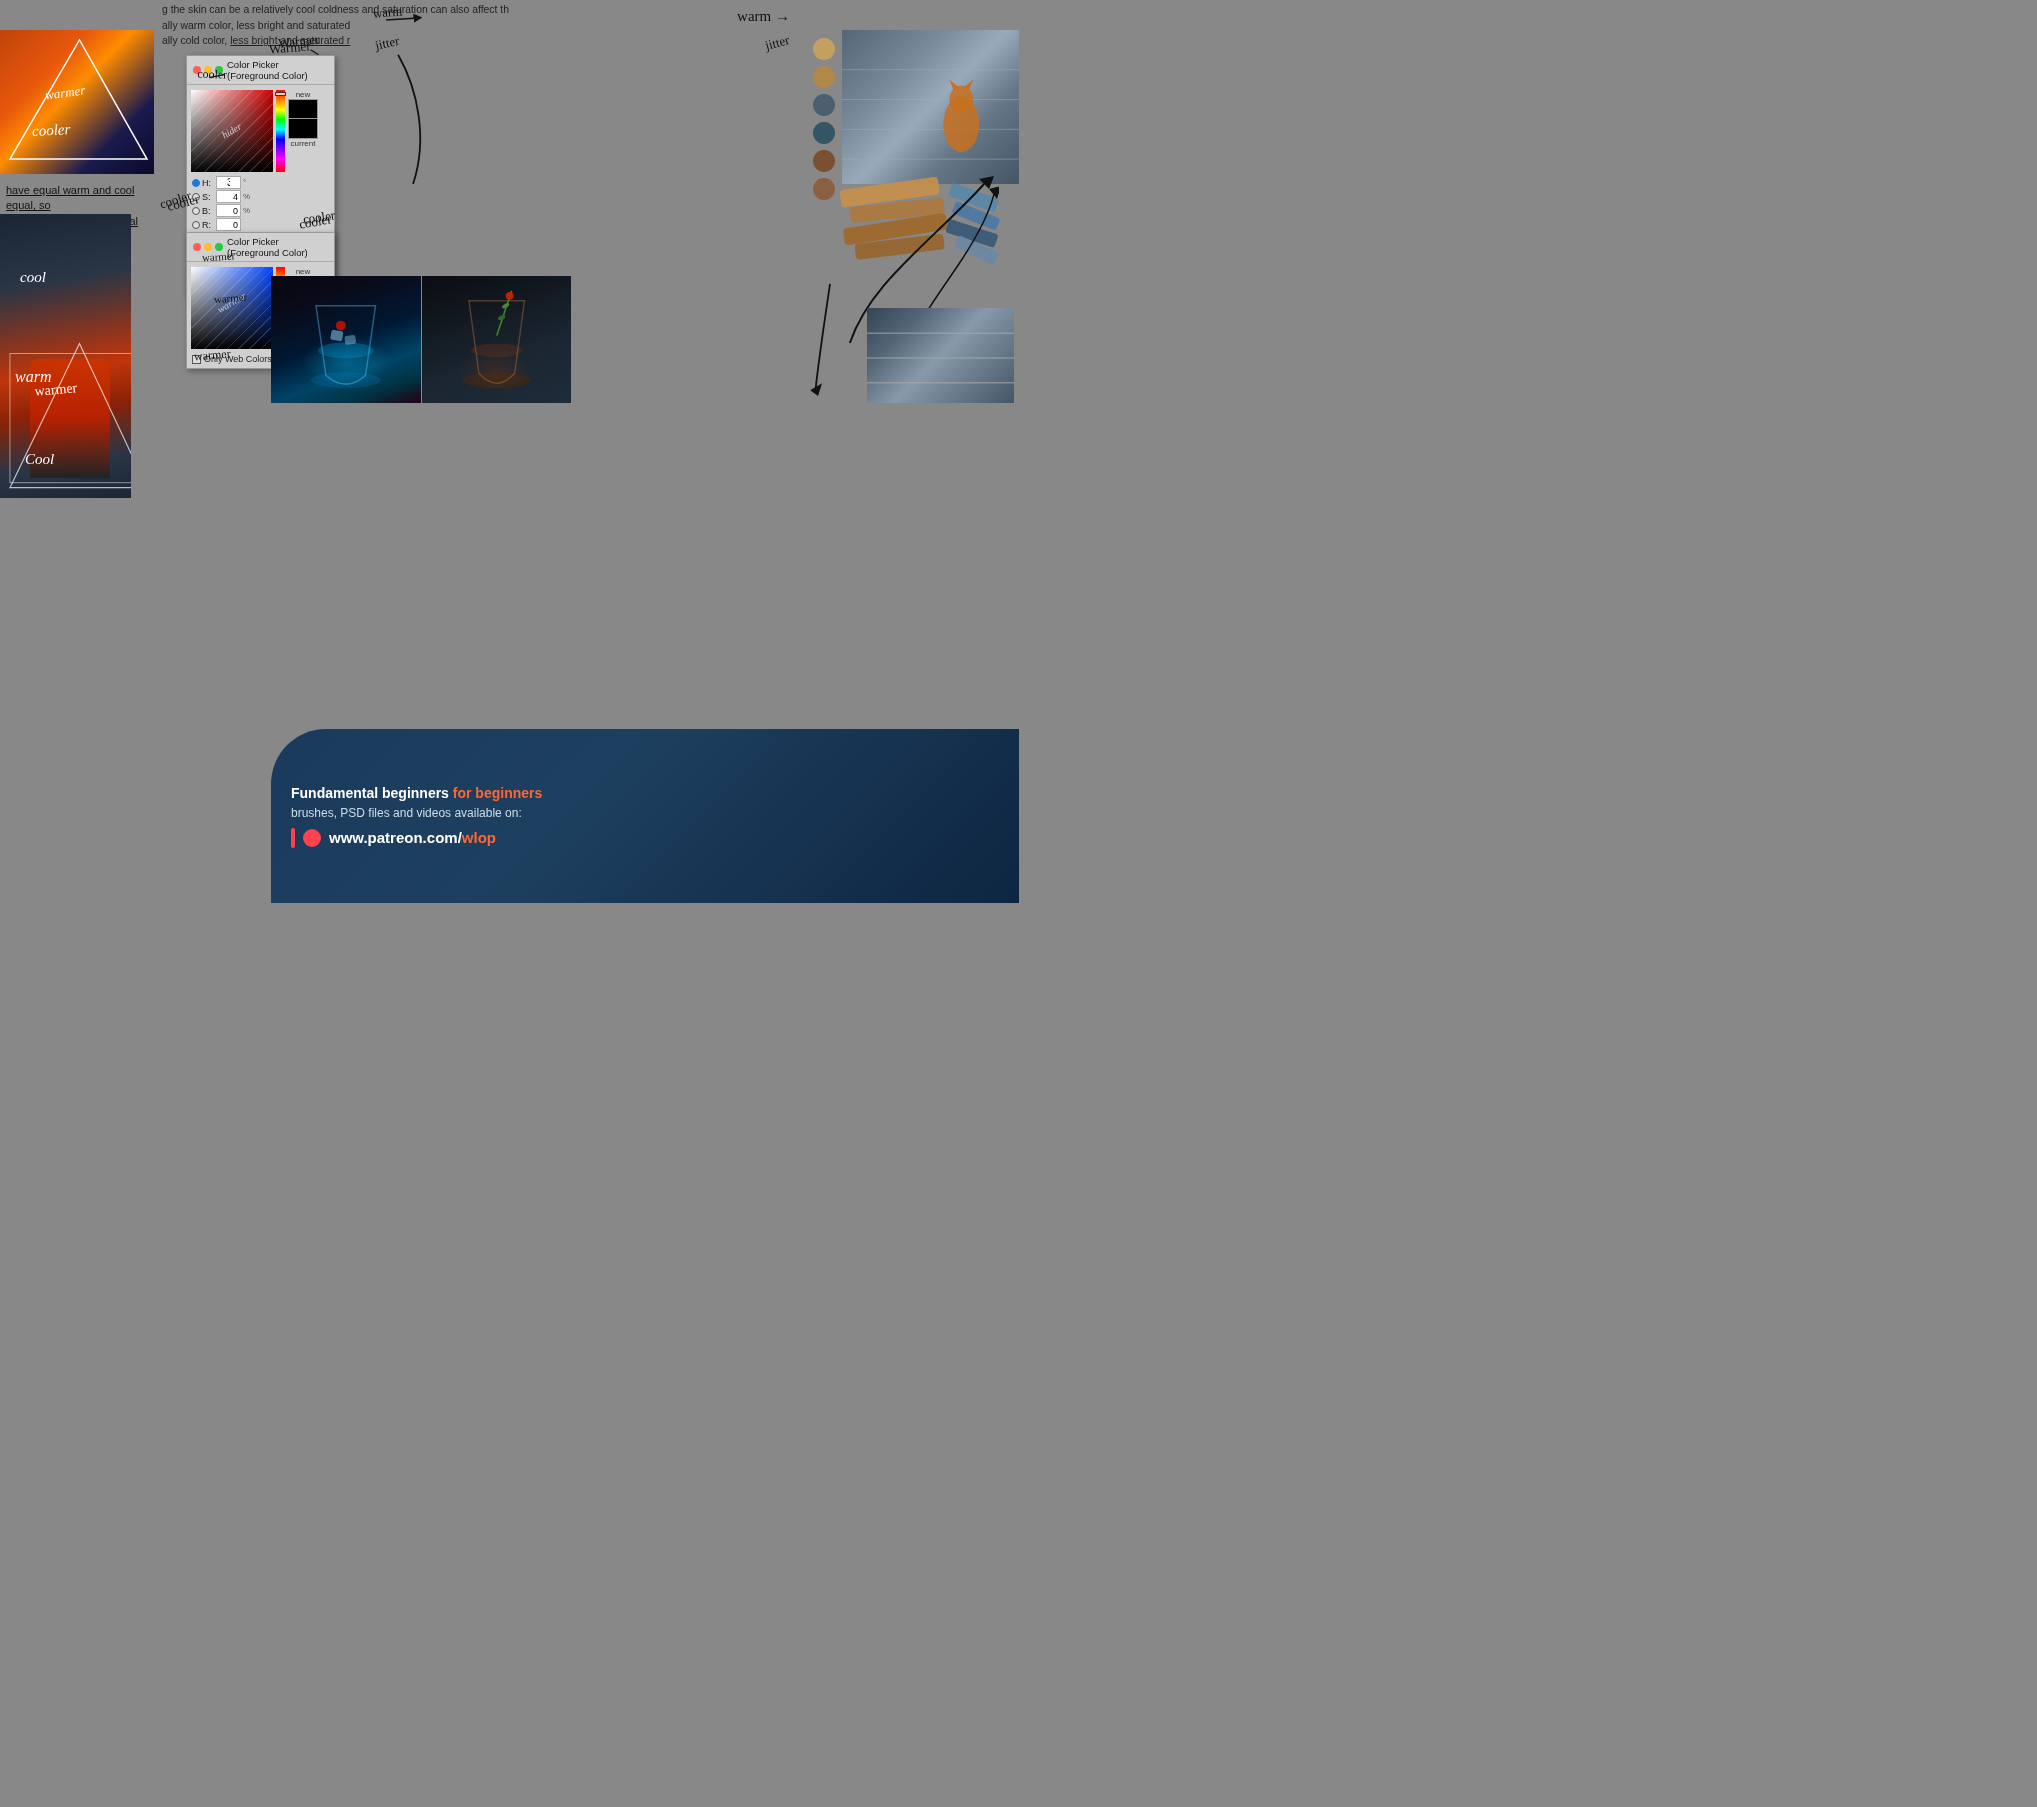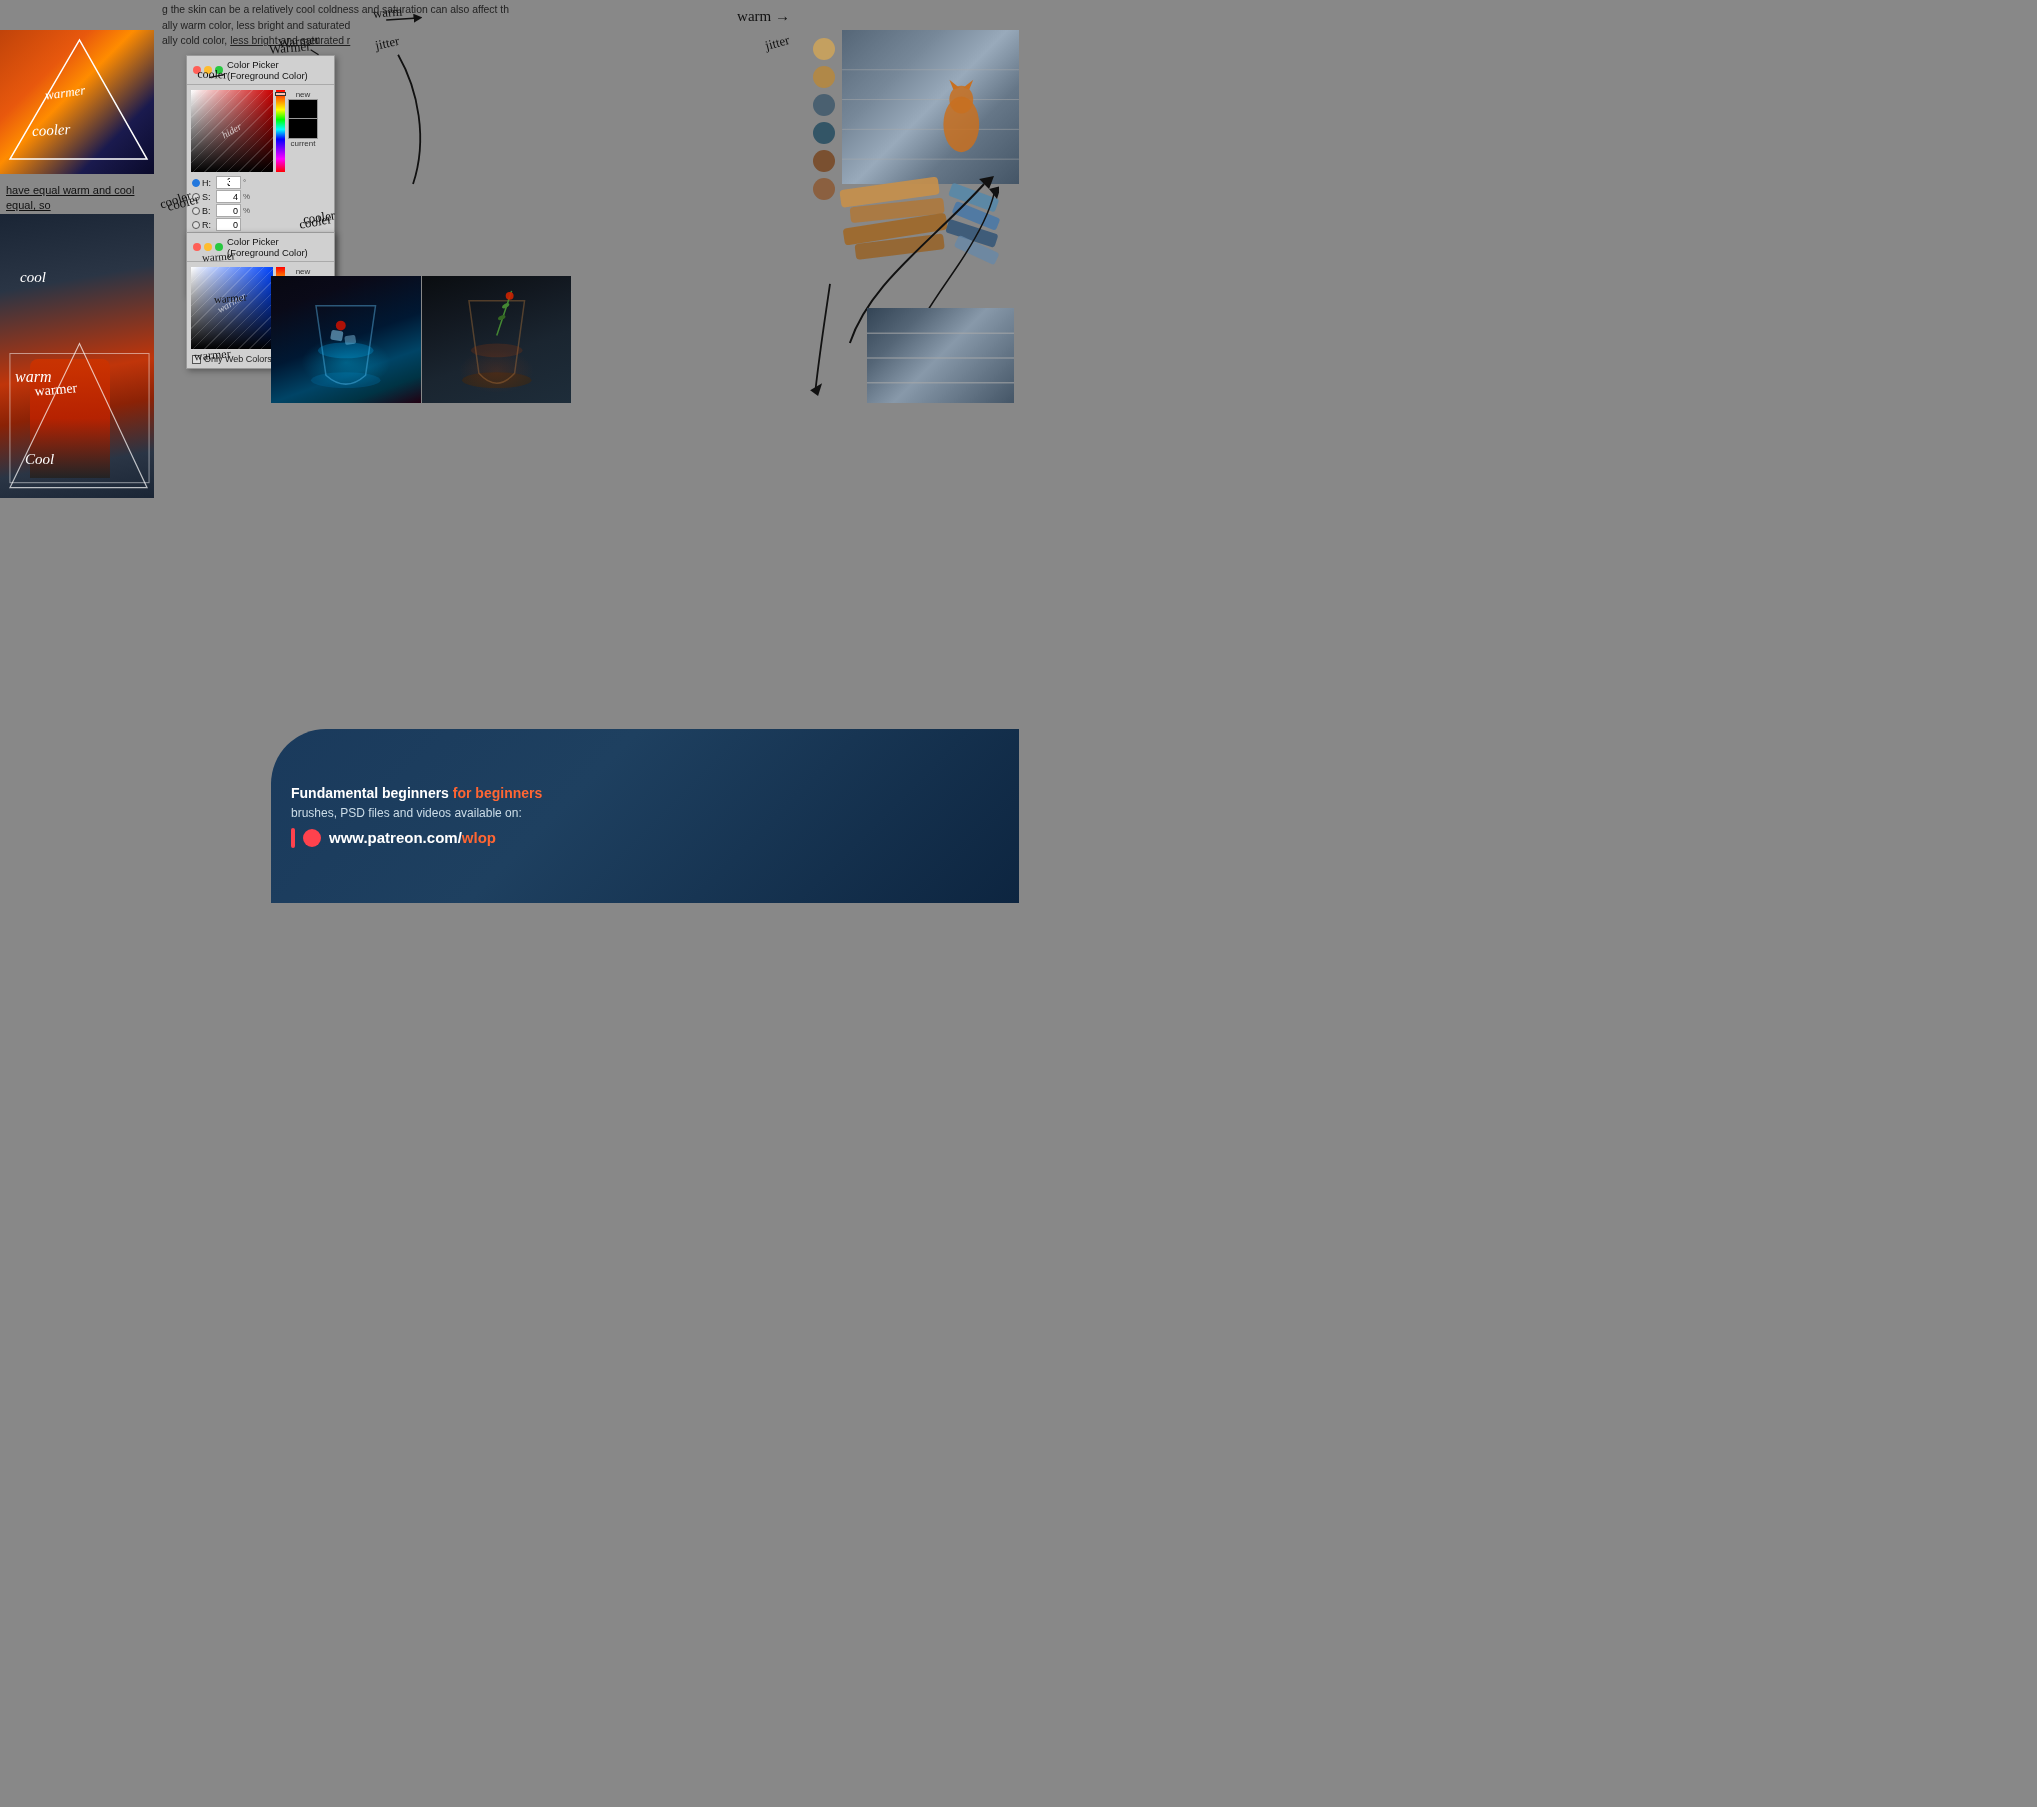--- a/index.html
+++ b/index.html
@@ -155,21 +155,21 @@
   </svg>
 </div>
 
 <div style="position:absolute;top:195px;left:167px;font-family:'Comic Sans MS',cursive;font-size:13px;color:#111;transform:rotate(-15deg);">cooler</div>
 
 <div style="position:absolute;top:179px;left:0;width:154px;padding:4px 6px;font-size:11px;color:#111;line-height:1.4;text-decoration:underline;">
   <span>have equal warm and cool equal, so</span><br>
   <span>d cool will make great focal points.</span>
 </div>
 
-<div style="position:absolute;top:214px;left:0;width:154px;height:284px;overflow:hidden;">
+<div style="position:absolute;top:214px;left:0;width:131px;height:284px;overflow:hidden;">
   <div style="width:100%;height:100%;background:linear-gradient(170deg,#1a2535 0%,#2a3545 25%,#c0350a 55%,#8b2206 68%,#2a3545 85%,#1a2535 100%);position:relative;">
 
     <div style="position:absolute;bottom:20px;left:30px;width:80px;height:119px;background:linear-gradient(180deg,#cc3300 0%,#bb2200 50%,#222 100%);border-radius:8px 8px 0 0;opacity:0.9;"></div>
 
     <svg width="157" height="284" style="position:absolute;top:0;left:0;" viewBox="0 0 158 285">
       <polygon points="10,275 80,130 148,275" fill="none" stroke="white" stroke-width="1.2" opacity="0.7"></polygon>
       <rect x="10" y="140" width="140" height="130" fill="none" stroke="white" stroke-width="1" opacity="0.5"></rect>
     </svg>
     <span style="position:absolute;top:55px;left:20px;color:white;font-size:15px;font-style:italic;font-family:'Comic Sans MS',cursive;">cool</span>
     <span style="position:absolute;top:154px;left:15px;color:white;font-size:16px;font-style:italic;font-family:'Comic Sans MS',cursive;">warm</span>

